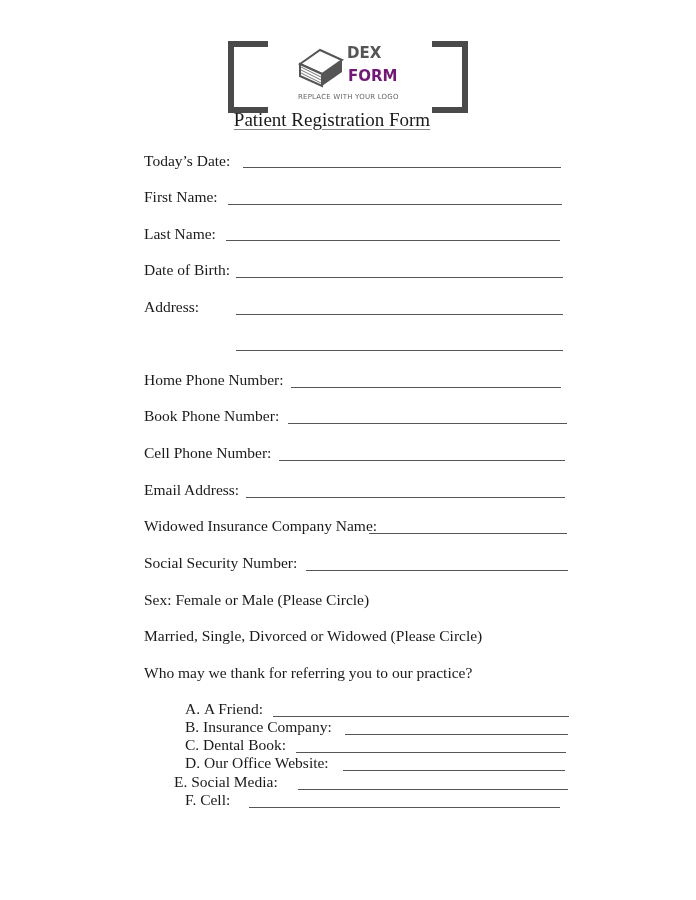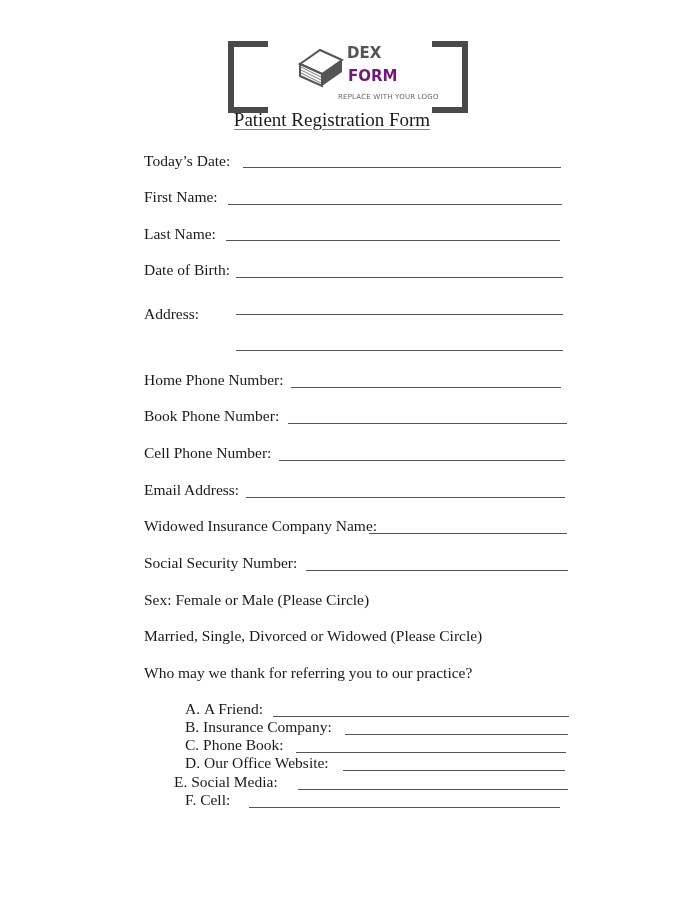--- a/index.html
+++ b/index.html
@@ -7,21 +7,21 @@
          font-family: "Liberation Serif", "DejaVu Serif", serif; color: #1a1a1a; }
   .abs { position: absolute; }
   .bracket { position: absolute; border: 6px solid #4a4a4a; }
   .bracket-left { left: 228px; top: 41px; width: 34px; height: 60px; border-right: none; }
   .bracket-right { left: 432px; top: 41px; width: 30px; height: 60px; border-left: none; }
   .logo-text-dex { position: absolute; left: 347px; top: 46px; font-family: "DejaVu Sans", sans-serif;
                    font-weight: bold; font-size: 15px; color: #555555; letter-spacing: 0px; line-height: 1; }
   .logo-text-form { position: absolute; left: 348px; top: 69px; font-family: "DejaVu Sans", sans-serif;
                     font-weight: bold; font-size: 15px; color: #701a75; line-height: 1; }
   .logo-tag { position: absolute; left: 298px; top: 93px; font-family: "DejaVu Sans", sans-serif;
-              font-size: 7px; color: #666666; letter-spacing: 0.2px; white-space: nowrap; margin-left: 40px; }
+              font-size: 7px; color: #666666; letter-spacing: 0.2px; white-space: nowrap; }
   .title { position: absolute; left: 0; width: 664px; top: 109px; text-align: center;
            font-size: 19px; }
   .title span { text-decoration: underline; text-underline-offset: 3px; text-decoration-color: #888; }
   .row { position: absolute; font-size: 15.5px; white-space: nowrap; line-height: 1; }
   .line { position: absolute; height: 0; border-top: 1px solid #555555; }
   .italic { }
 </style>
 </head>
 <body>
 
@@ -46,21 +46,21 @@
 
 <div class="row" style="left:144px;top:189px">First Name:</div>
 <div class="line" style="left:228px;width:334px;top:204px"></div>
 
 <div class="row" style="left:144px;top:226px">Last Name:</div>
 <div class="line" style="left:226px;width:334px;top:240px"></div>
 
 <div class="row" style="left:144px;top:262px">Date of Birth:</div>
 <div class="line" style="left:236px;width:327px;top:277px"></div>
 
-<div class="row" style="left:144px;top:306px">Address:</div>
+<div class="row" style="left:144px;top:299px">Address:</div>
 <div class="line" style="left:236px;width:327px;top:314px"></div>
 <div class="line" style="left:236px;width:327px;top:350px"></div>
 
 <div class="row" style="left:144px;top:372px">Home Phone Number:</div>
 <div class="line" style="left:291px;width:270px;top:387px"></div>
 
 <div class="row" style="left:144px;top:408px">Book Phone Number:</div>
 <div class="line" style="left:288px;width:279px;top:423px"></div>
 
 <div class="row" style="left:144px;top:445px">Cell Phone Number:</div>
@@ -78,21 +78,21 @@
 <div class="row" style="left:144px;top:592px">Sex:  Female or Male   (Please Circle)</div>
 <div class="row" style="left:144px;top:628px">Married, Single, Divorced or Widowed   (Please Circle)</div>
 <div class="row italic" style="left:144px;top:665px">Who may we thank for referring you to our practice?</div>
 
 <div class="row" style="left:185px;top:701px"><span>A.</span>&nbsp;<span>A Friend:</span></div>
 <div class="line" style="left:273px;width:296px;top:716px"></div>
 
 <div class="row" style="left:185px;top:719px"><span>B.</span>&nbsp;<span>Insurance Company:</span></div>
 <div class="line" style="left:345px;width:223px;top:734px"></div>
 
-<div class="row" style="left:185px;top:737px"><span>C.</span>&nbsp;<span>Phone Book:</span></div>
+<div class="row" style="left:185px;top:737px"><span>C.</span>&nbsp;<span>Dental Book:</span></div>
 <div class="line" style="left:296px;width:270px;top:752px"></div>
 
 <div class="row" style="left:185px;top:755px"><span>D.</span>&nbsp;<span>Our Office Website:</span></div>
 <div class="line" style="left:343px;width:222px;top:770px"></div>
 
 <div class="row" style="left:174px;top:774px"><span>E.</span>&nbsp;<span>Social Media:</span></div>
 <div class="line" style="left:298px;width:270px;top:789px"></div>
 
 <div class="row" style="left:185px;top:792px"><span>F.</span>&nbsp;<span>Cell:</span></div>
 <div class="line" style="left:249px;width:311px;top:807px"></div>

